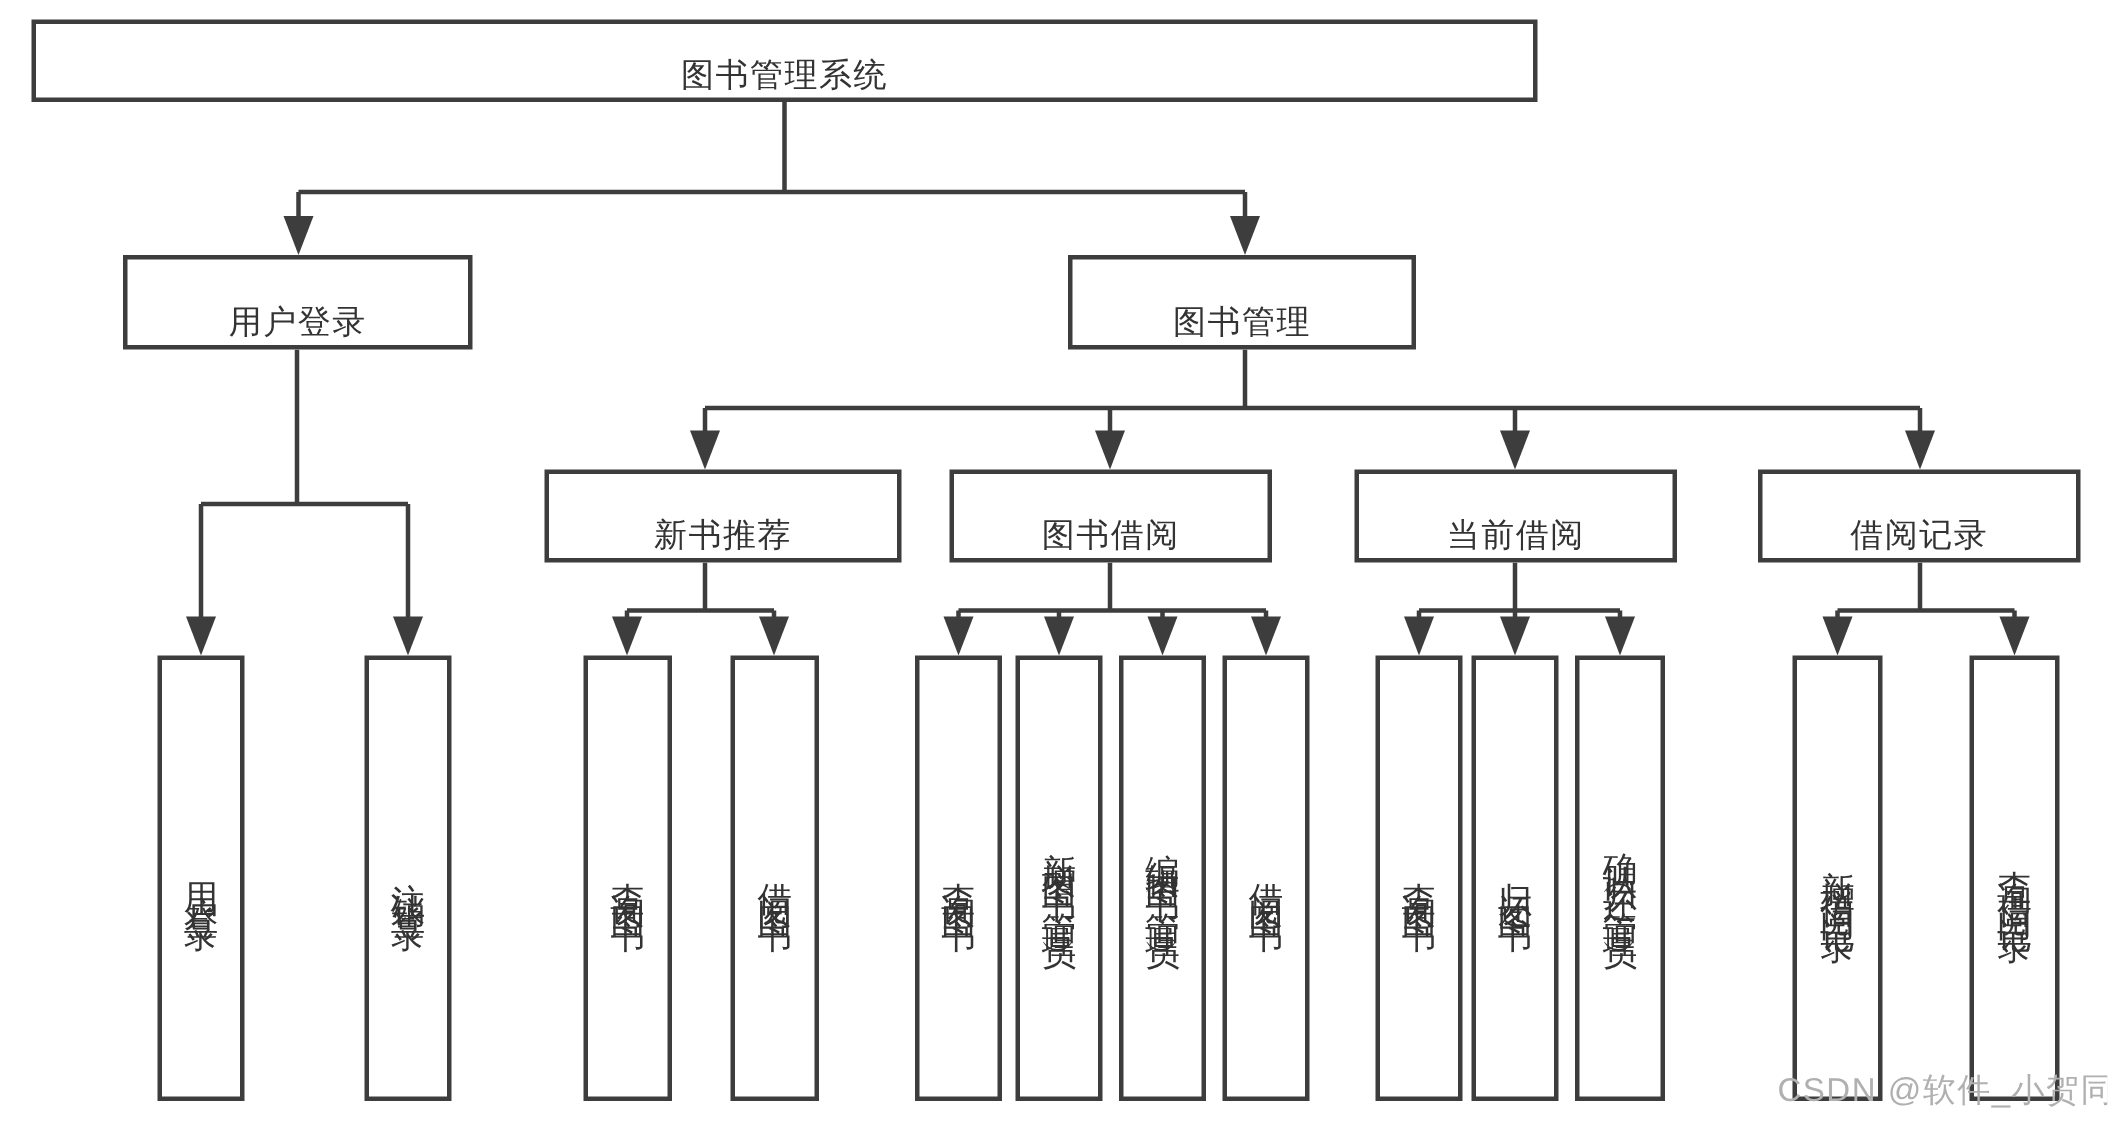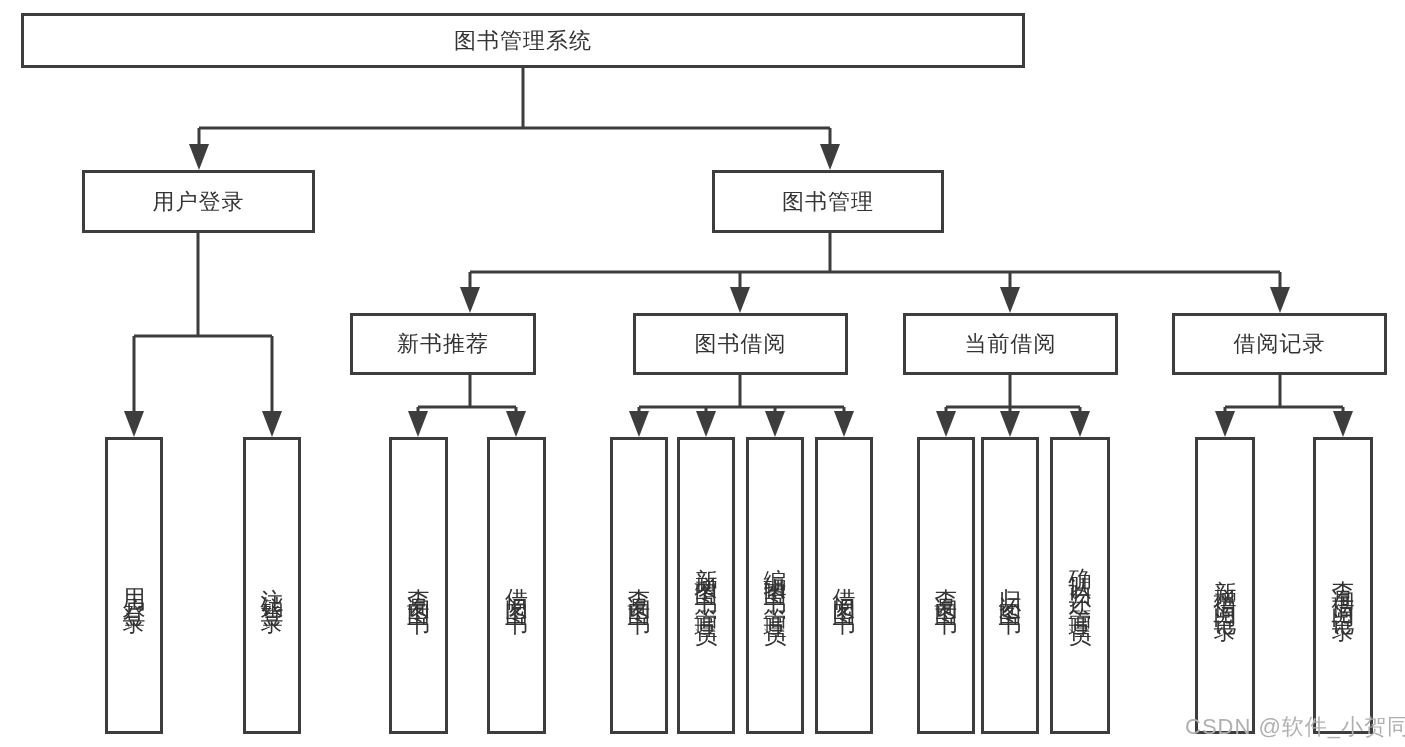--- a/index.html
+++ b/index.html
@@ -15,21 +15,21 @@
   #connectors polygon{fill:#3d3d3d;}
   .node{
     position:absolute;
     box-sizing:border-box;
     border:3px solid #3d3d3d;
     background:#ffffff;
     display:flex;align-items:center;justify-content:center;
     color:#333333;
     z-index:2;
   }
-  .node.h{font-size:22px;letter-spacing:1px;}
+  .node.h{font-size:22px;letter-spacing:1px;align-items:flex-end;}
   .node.leaf{top:437px;height:297px;}
   .node.leaf .vtext{
     writing-mode:vertical-lr;
     font-size:23px;
     letter-spacing:8px;
     line-height:1;
     color:#333333;
     white-space:nowrap;
   }
   .watermark{
@@ -80,21 +80,21 @@
     <span>图书管理系统</span>
   </div>
 
   <div class="node h" style="left:82px;top:170px;width:233px;height:63px">
     <span>用户登录</span>
   </div>
   <div class="node h" style="left:712px;top:170px;width:232px;height:63px">
     <span>图书管理</span>
   </div>
 
-  <div class="node h" style="left:350px;top:313px;width:186px;height:62px">
+  <div class="node h" style="left:363px;top:313px;width:238px;height:62px">
     <span>新书推荐</span>
   </div>
   <div class="node h" style="left:903px;top:313px;width:215px;height:62px">
     <span>当前借阅</span>
   </div>
   <div class="node h" style="left:633px;top:313px;width:215px;height:62px">
     <span>图书借阅</span>
   </div>
   <div class="node h" style="left:1172px;top:313px;width:215px;height:62px">
     <span>借阅记录</span>

